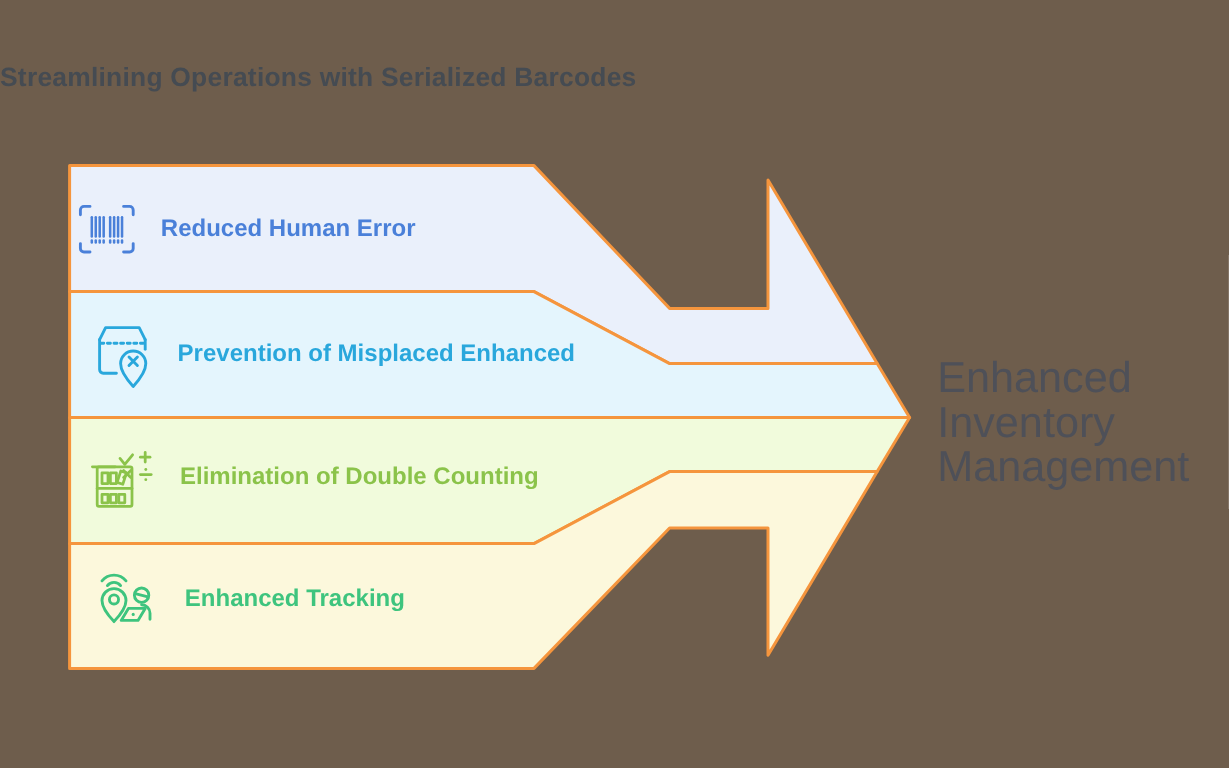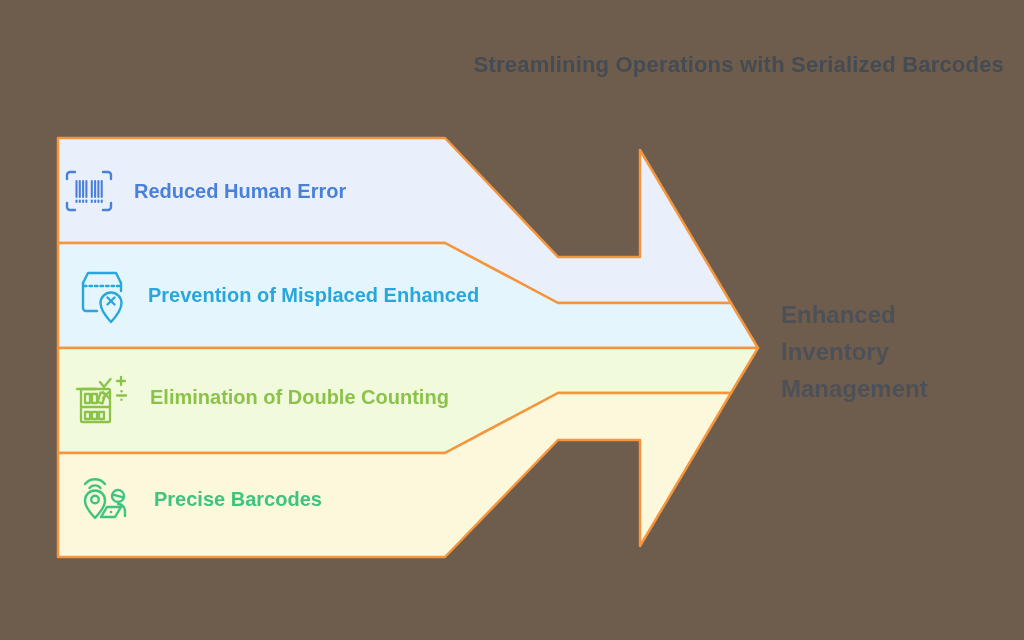--- a/index.html
+++ b/index.html
@@ -1,33 +1,33 @@
 <!DOCTYPE html>
 <html><head>
 <meta charset="utf-8">
 <style>
   html,body{margin:0;padding:0;}
   body{width:1024px;height:640px;overflow:hidden;font-family:"Liberation Sans",sans-serif;}
   #stage{position:relative;width:1024px;height:640px;}
   #diagram-svg{position:absolute;left:0;top:0;}
   #diagram-svg path.band{stroke-width:2.5;stroke-linejoin:round;}
   .page-title{
-    position:absolute;left:0;top:52px;width:1004px;text-align:right;
+    position:absolute;left:0;top:52px;width:1004px;text-align:left;
     font-size:22px;font-weight:bold;letter-spacing:.2px;
   }
   .band-row{position:absolute;display:flex;align-items:center;gap:20px;height:62px;}
   .band-row .label{font-size:20px;font-weight:bold;white-space:nowrap;}
   .band-row svg{flex:0 0 auto;display:block;}
   .row-1{left:64px;top:160px;}
   .row-2{left:76px;top:264px;}
   .row-3{left:74px;top:366px;align-items:center;}
   .row-4{left:74px;top:468px;}
   .result-label{
     position:absolute;left:781px;top:296px;width:178px;
-    font-size:24px;line-height:37px;font-weight:bold;
+    font-size:36px;line-height:37px;font-weight:normal;
   }
   .icon{color:inherit;}
 </style>
 </head>
 <body>
 
 <div id="stage" style="background-color: rgb(110, 93, 76);">
 
   <svg id="diagram-svg" width="1024" height="640" viewBox="0 0 1024 640">
     <path class="band" d="M58,138 H445 L558,257 H640 V150 L731,303 H558 L445,243 H58 Z" fill="#eaf0fb" style="stroke: rgb(245, 149, 61);"></path>
@@ -107,18 +107,18 @@
       <path d="M11,12 a13,13 0 0 1 20,0"></path>
       <path d="M15.5,16 a7,7 0 0 1 11,0"></path>
       <path d="M21,46 c-6.7,-7 -10,-12 -10,-17.5 a10,10 0 1 1 20,0 c0,5.5 -3.3,10.5 -10,17.5 Z"></path>
       <circle cx="21" cy="27.5" r="3.8"></circle>
       <circle cx="44" cy="24" r="6"></circle>
       <path d="M38.7,22.6 L49.3,25.4"></path>
       <path d="M51,44 v-5 a7,7 0 0 0 -7,-7"></path>
       <path d="M27,45 L33,35 H47 L41,45 Z"></path>
       <circle cx="37" cy="40" r="1.3" fill="currentColor" stroke="none"></circle>
     </svg>
-    <span class="label">Precise Barcodes</span>
+    <span class="label">Enhanced Tracking</span>
   </div>
 
   <div class="result-label" style="color: rgb(78, 80, 88);">Enhanced Inventory Management</div>
 
 </div>
 
 </body></html>

